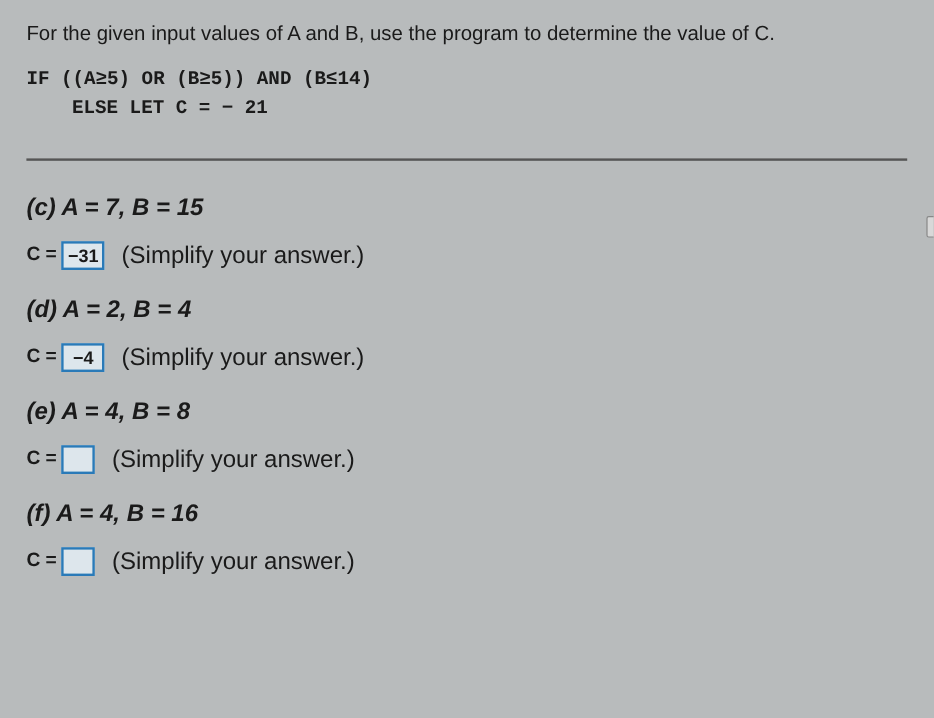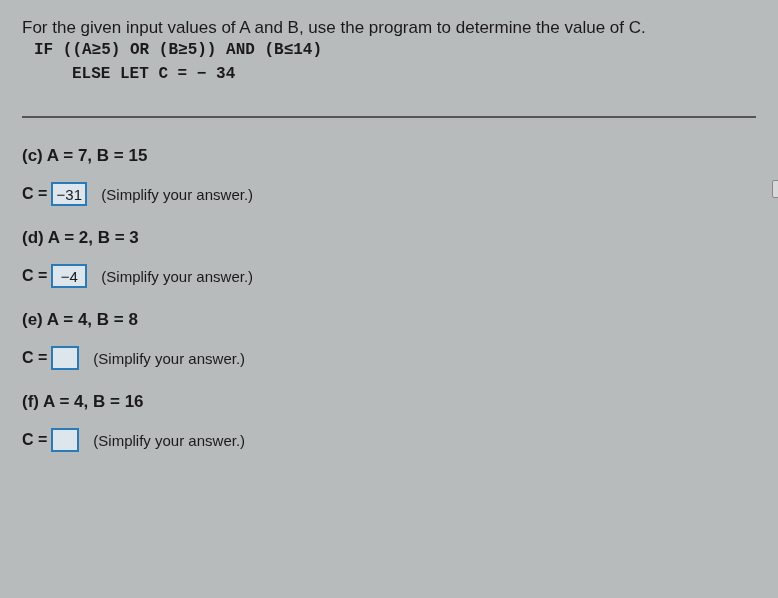--- a/index.html
+++ b/index.html
@@ -7,27 +7,28 @@
       font-family: Arial, sans-serif;
       background: #b8bbbc;
       width: 778px;
       height: 598px;
       position: relative;
       padding: 18px 22px;
       color: #1a1a1a;
     }
     .instruction {
       font-size: 17px;
+      margin-bottom: 16px;
       font-weight: 500;
     }
     .code-block {
       font-family: 'Courier New', monospace;
       font-size: 16px;
       line-height: 1.5;
-      margin-left: 12px;
+      margin-left: 0;
       margin-bottom: 30px;
     }
     .code-line1 { font-weight: 600; }
     .code-line2 { padding-left: 38px; font-weight: 600; }
     .code-line3 { padding-left: 38px; font-weight: 600; }
     .divider {
       border: none;
       border-top: 2px solid #555;
       margin-bottom: 28px;
       position: relative;
@@ -37,75 +38,76 @@
       right: -8px;
       top: 180px;
       width: 14px;
       height: 18px;
       background: #d8d8d8;
       border: 1px solid #888;
       border-radius: 2px;
     }
     .question {
       margin-bottom: 16px;
-      font-size: 17px;
+      font-size: 20px;
       font-weight: 600;
+      font-style: italic;
     }
     .answer-row {
       display: flex;
       align-items: center;
       gap: 4px;
       margin-bottom: 22px;
       font-size: 16px;
       font-weight: 600;
     }
     .answer-box {
       border: 2px solid #2a7ab8;
       background: #dde6ec;
       min-width: 36px;
       height: 24px;
       text-align: center;
       padding: 1px 2px;
       font-size: 15px;
-      font-weight: 400;
+      font-weight: 700;
       display: inline-flex;
       align-items: center;
       justify-content: center;
     }
     .answer-box.empty {
       min-width: 28px;
       width: 28px;
     }
     .hint {
       font-weight: 400;
-      font-size: 15px;
+      font-size: 20px;
       margin-left: 10px;
     }
   </style>
 </head>
 <body>
 
 <div class="instruction">For the given input values of A and B, use the program to determine the value of C.</div>
 
 <div class="code-block">
   <div class="code-line1">IF ((A≥5) OR (B≥5)) AND (B≤14)</div>
-  <div class="code-line3">ELSE LET C = − 34</div>
+  <div class="code-line3">ELSE LET C = − 21</div>
 </div>
 
 <hr class="divider">
 <div class="scroll-knob"></div>
 
 <div class="question">(c) A = 7, B = 15</div>
 <div class="answer-row">
   <span>C =</span>
   <span class="answer-box">−31</span>
   <span class="hint">(Simplify your answer.)</span>
 </div>
 
-<div class="question">(d) A = 2, B = 3</div>
+<div class="question">(d) A = 2, B = 4</div>
 <div class="answer-row">
   <span>C =</span>
   <span class="answer-box">−4</span>
   <span class="hint">(Simplify your answer.)</span>
 </div>
 
 <div class="question">(e) A = 4, B = 8</div>
 <div class="answer-row">
   <span>C =</span>
   <span class="answer-box empty"></span>

